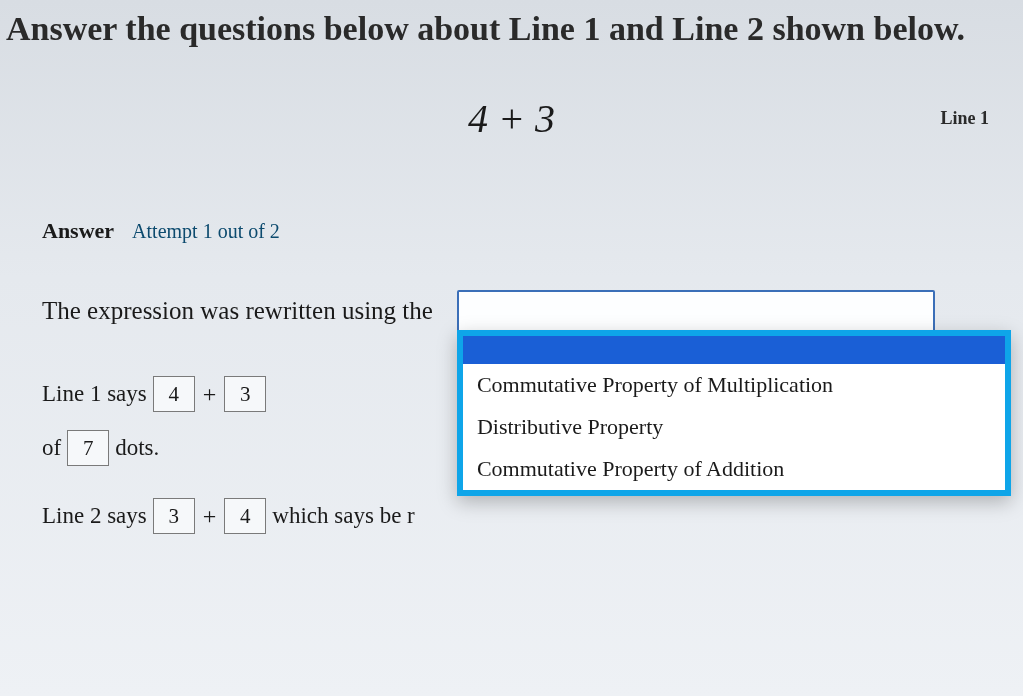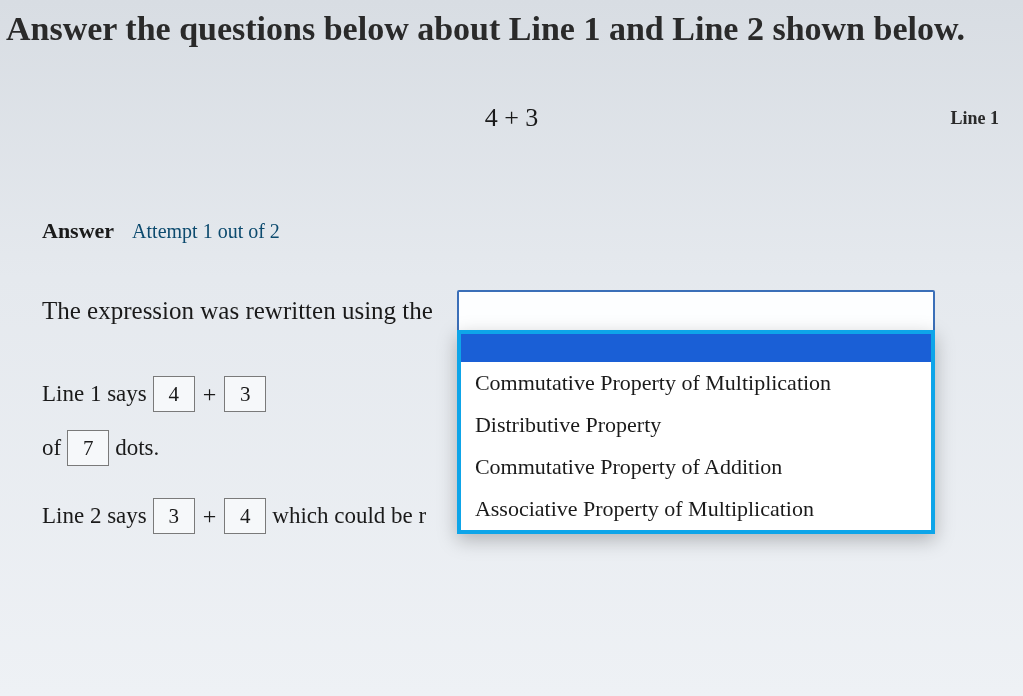--- a/index.html
+++ b/index.html
@@ -25,27 +25,28 @@
     margin-bottom: 70px;
   }
   .line-row {
     display: flex;
     align-items: center;
     justify-content: center;
     position: relative;
     height: 60px;
   }
   .line-expr {
-    font-size: 26px;
+    font-size: 40px;
     font-family: 'Times New Roman', serif;
     font-weight: 500;
+    font-style: italic;
   }
   .line-label {
     position: absolute;
-    right: 24px;
+    right: 34px;
     font-size: 18px;
     font-family: Georgia, serif;
     color: #2a2a2a;
   }
   .line-label.bold { font-weight: bold; }
   .answer-header {
     padding: 0 0 0 42px;
     margin-bottom: 46px;
   }
   .answer-word {
@@ -101,23 +102,23 @@
     width: 478px;
     height: 42px;
     border: 2px solid #3b6fb8;
     background: #fdfeff;
     border-radius: 2px;
   }
   .dropdown {
     position: absolute;
     top: 40px;
     left: 0;
-    width: 478px;
+    width: 554px;
     background: #ffffff;
-    border: 4px solid #0ea5e9;
+    border: 6px solid #0ea5e9;
     box-shadow: 0 6px 18px rgba(0,0,0,0.25);
     z-index: 10;
   }
   .dropdown-item {
     padding: 8px 14px;
     font-size: 22px;
     font-family: Georgia, serif;
     color: #1a1a1a;
     cursor: pointer;
     border-bottom: 0;
@@ -158,21 +159,20 @@
 
   <div class="statement-row">
     <span>The expression was rewritten using the</span>
     <span class="select-wrap">
       <div class="select-box"></div>
       <div class="dropdown">
         <div class="dropdown-item highlight"></div>
         <div class="dropdown-item">Commutative Property of Multiplication</div>
         <div class="dropdown-item">Distributive Property</div>
         <div class="dropdown-item">Commutative Property of Addition</div>
-        <div class="dropdown-item">Associative Property of Multiplication</div>
       </div>
     </span>
   </div>
 
   <div class="secondary-row">
     <span>Line 1 says</span>
     <span class="num-box">4</span>
     <span class="plus-sign">+</span>
     <span class="num-box">3</span>
   </div>
@@ -181,16 +181,16 @@
     <span>of</span>
     <span class="num-box">7</span>
     <span>dots.</span>
   </div>
 
   <div class="cutoff-row">
     <span>Line 2 says</span>
     <span class="num-box">3</span>
     <span class="plus-sign">+</span>
     <span class="num-box">4</span>
-    <span>which could be r</span>
+    <span>which says be r</span>
   </div>
 
 </div>
 
 </body></html>

